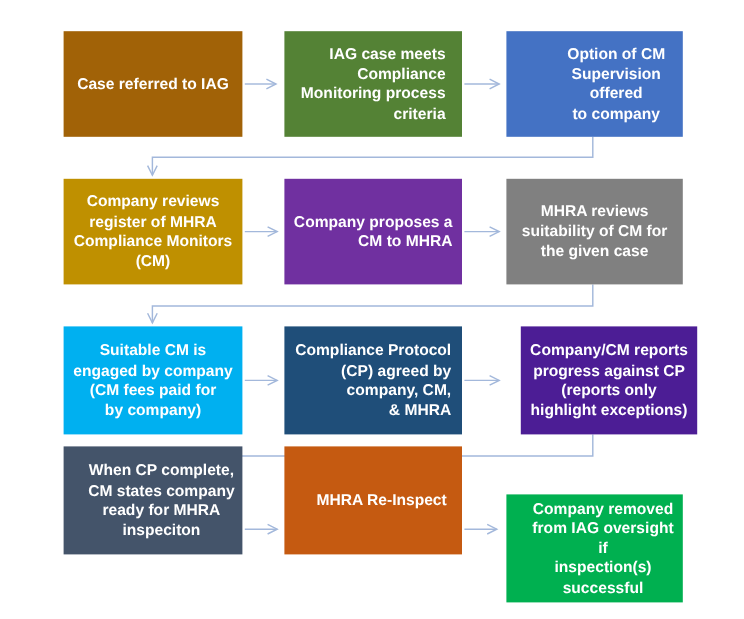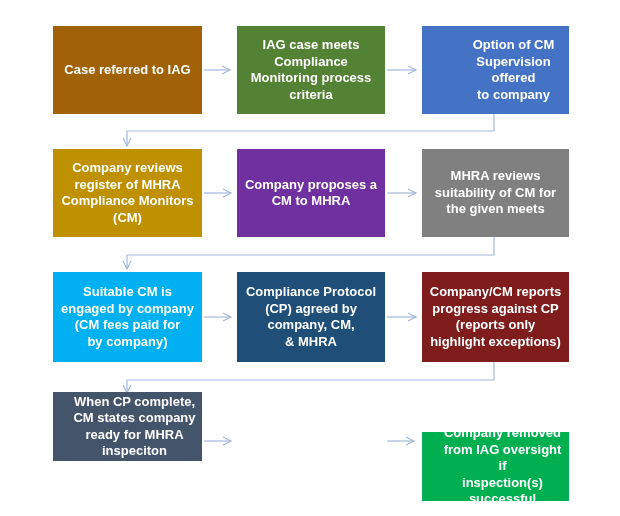--- a/index.html
+++ b/index.html
@@ -32,27 +32,27 @@
     color: #ffffff;
     font-size: 13px;
     line-height: 16.5px;
     font-weight: 600;
     white-space: pre-line;
     padding: 2px 4px;
     box-sizing: border-box;
   }
   
   .col1 { left: 53px;  width: 149px; }
-  .col2 { left: 237px; width: 148px; }
+  .col2 { left: 237px; width: 148px; text-align: right; }
   .col3 { left: 422px; width: 147px; }
   
   .row1 { top: 26px;  height: 88px; }
   .row2 { top: 149px; height: 88px; }
   .row3 { top: 272px; height: 90px; }
-  .row4 { top: 392px; height: 69px; padding-left: 18px; }
+  .row4 { top: 372px; height: 90px; padding-left: 18px; }
 </style>
 </head>
 <body>
 
 <div id="canvas">
 
   <svg id="connectors" viewBox="0 0 620 516" xmlns="http://www.w3.org/2000/svg">
     <defs>
       <marker id="openArrow" viewBox="0 0 12 12" refX="10" refY="6" markerWidth="12" markerHeight="12" markerUnits="userSpaceOnUse" orient="auto">
         <path d="M2,2 L10,6 L2,10" fill="none" stroke-width="1.2" stroke="#A3B8DB"></path>
@@ -88,37 +88,38 @@
 to company</div>
 
   <div class="flow-box col1 row2" style="background-color: rgb(191, 144, 0);">Company reviews
 register of MHRA
 Compliance Monitors
 (CM)</div>
   <div class="flow-box col2 row2" style="background-color: rgb(112, 48, 160);">Company proposes a
 CM to MHRA</div>
   <div class="flow-box col3 row2" style="background-color: rgb(128, 128, 128);">MHRA reviews
 suitability of CM for
-the given meets</div>
+the given case</div>
 
   <div class="flow-box col1 row3" style="background-color: rgb(0, 176, 240);">Suitable CM is
 engaged by company
 (CM fees paid for
 by company)</div>
   <div class="flow-box col2 row3" style="background-color: rgb(31, 78, 121);">Compliance Protocol
 (CP) agreed by
 company, CM,
 &amp; MHRA</div>
-  <div class="flow-box col3 row3" style="background-color: #7f1d1d;">Company/CM reports
+  <div class="flow-box col3 row3" style="background-color: #4c1d95; margin-left: 12px;">Company/CM reports
 progress against CP
 (reports only
 highlight exceptions)</div>
 
   <div class="flow-box col1 row4" style="background-color: rgb(68, 84, 106);">When CP complete,
 CM states company
 ready for MHRA
 inspeciton</div>
+  <div class="flow-box col2 row4" style="background-color: rgb(197, 90, 17);">MHRA Re-Inspect</div>
   <div class="flow-box col3 row4" style="background-color: rgb(0, 176, 80); margin-top: 40px;">Company removed
 from IAG oversight if
 inspection(s)
 successful</div>
 
 </div>
 
 </body></html>

